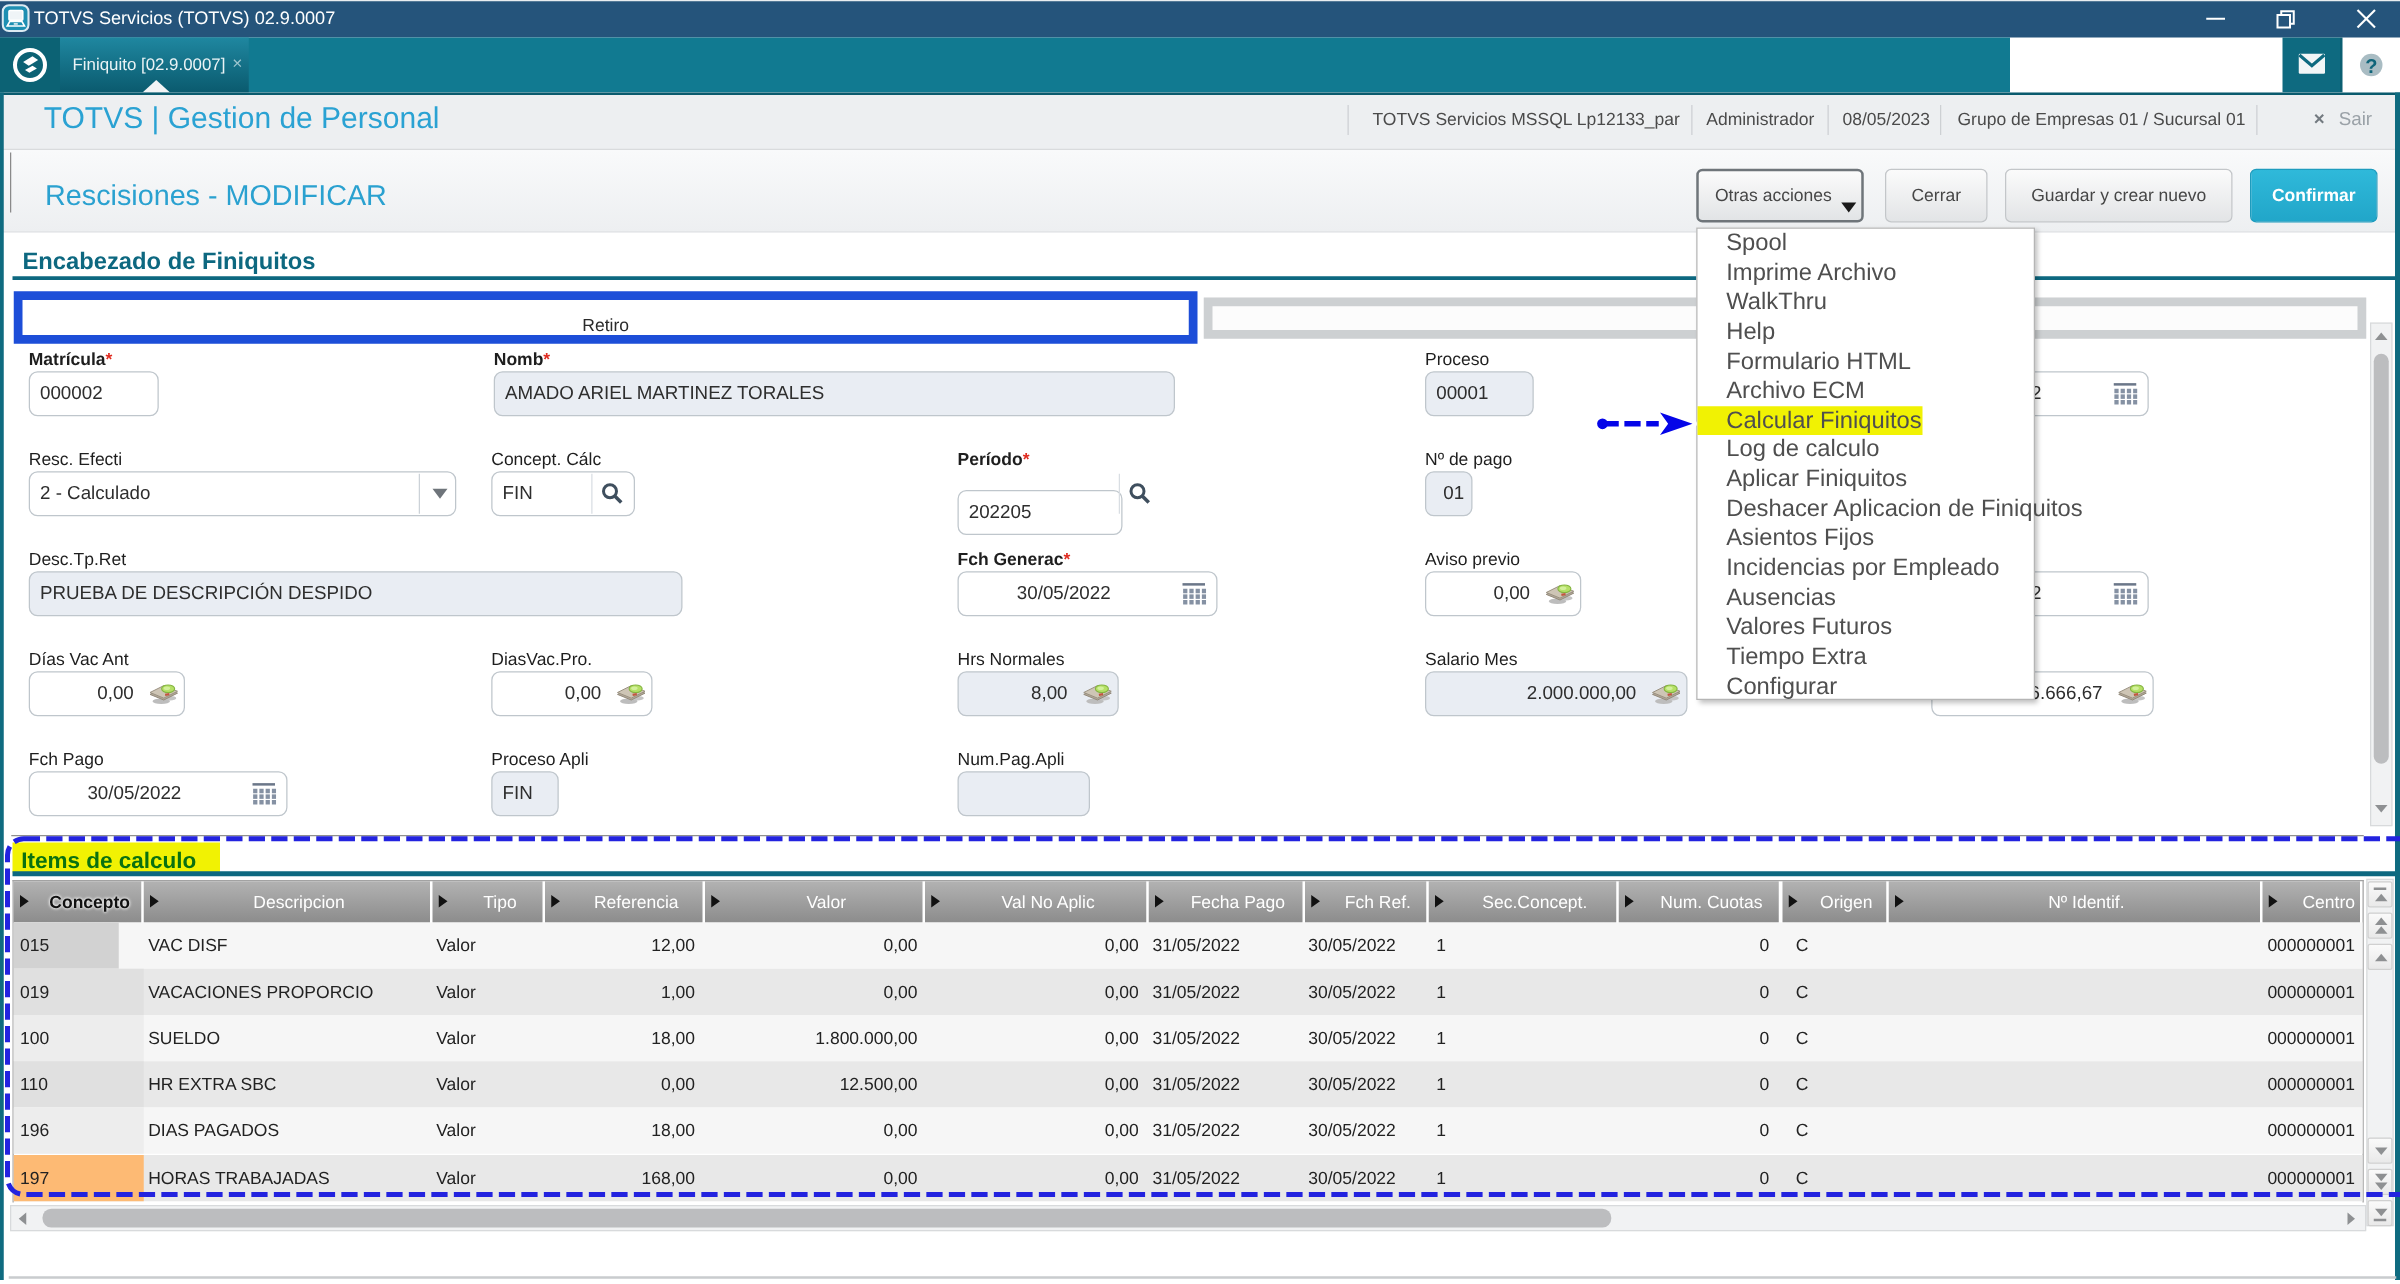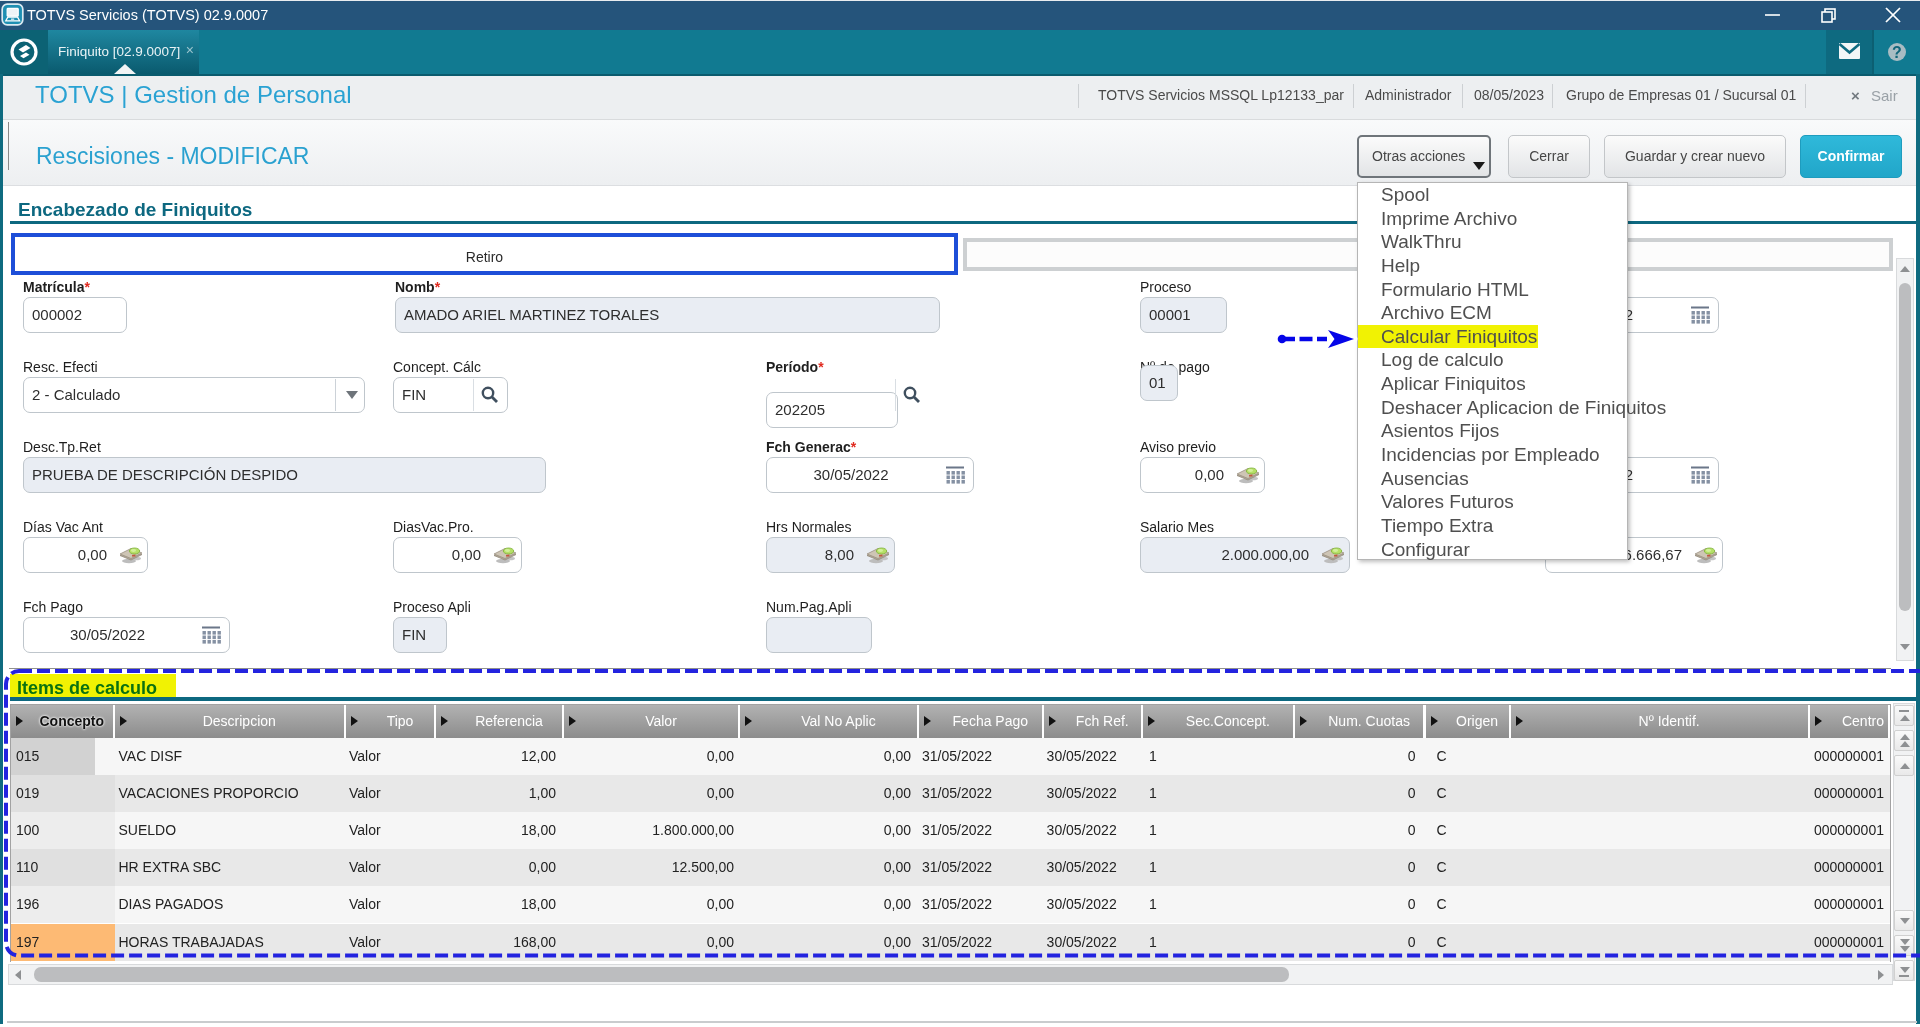--- a/index.html
+++ b/index.html
@@ -3,21 +3,21 @@
 <meta charset="utf-8">
 <style>
 * { margin:0; padding:0; box-sizing:border-box; }
 html,body { width:1920px; height:1027px; overflow:hidden; background:#fff;
   font-family:"Liberation Sans", sans-serif; position:relative; }
 .abs { position:absolute; }
 
 
 #titlebar { left:0; top:0; width:1920px; height:30px; background:#25547B; }
 #titlebar .ttl { position:absolute; left:27px; top:7px; font-size:14.5px; color:#fff; }
-#tabbar { left:0; top:30px; width:1920px; height:44px; background:#117A91; }
+#tabbar { left:0; top:30px; width:1608px; height:44px; background:#117A91; }
 #logobox { left:0; top:0; width:48px; height:44px; background:#0C6274; position:absolute; }
 #tab1 { position:absolute; left:48px; top:0; width:151px; height:44px;
   background:linear-gradient(#1F87A0,#0A5A6E); }
 #tab1 .t { position:absolute; left:10px; top:14px; font-size:13.5px; color:#EAF3F5; }
 #tab1 .x { position:absolute; right:5px; top:12px; font-size:14px; color:#9CC5CE; }
 #tabnotch { position:absolute; left:114px; top:34px; width:0; height:0;
   border-left:11px solid transparent; border-right:11px solid transparent;
   border-bottom:10px solid #F2F4F5; }
 #mailbox { position:absolute; left:1826px; top:0; width:46px; height:44px; background:#0E6A80; }
 #helpbox { position:absolute; left:1875px; top:0; width:45px; height:44px; }
@@ -39,21 +39,21 @@
   color:#fff; font-weight:bold; }
 
 
 #panel { left:7px; top:120px; width:1909px; height:902px; background:#fff; }
 #tealL { left:0; top:74px; width:3px; height:950px; background:#0F6B80; }
 #tealR { left:1916px; top:74px; width:4px; height:950px; background:#0F6B80; }
 #botline { left:7px; top:1021px; width:1910px; height:2px; background:#C9CCCE; }
 .sect { position:absolute; font-size:19px; font-weight:bold; color:#0D6880; }
 .sectline { position:absolute; height:3px; background:#0D6880; }
 
-.ftab { position:absolute; top:233px; height:42px; border:4px solid #1d4ed8;
+.ftab { position:absolute; top:233px; height:42px; border:7px solid #1d4ed8;
   background:#fff; text-align:center; line-height:40px; font-size:14px; color:#2A2A2A; }
 
 
 .lbl { position:absolute; font-size:14px; color:#1E1E1E; white-space:nowrap; }
 .lbl b { font-weight:bold; }
 .req { color:#E02B20; font-weight:bold; }
 .inp { position:absolute; height:36px; border:1px solid #BFC6CC; border-radius:7px;
   background:#fff; font-size:15px; color:#2E2E2E; line-height:34px;
   padding-left:8px; white-space:nowrap; }
 .inp.dis { background:#E9EDF3; }
@@ -218,21 +218,21 @@
       </svg></div>
     <div class="abs" style="left: 473px; top: 379px; width: 1px; height: 32px; background: rgb(217, 222, 227);"></div>
     <div class="lbl" style="left: 766px; top: 359px;"><b>Período</b><span class="req">*</span></div>
     <div class="inp" style="left: 766px; top: 392px; width: 132px;">202205</div>
     <div class="icon" style="left: 902px; top: 385px;"><svg width="20" height="20">
         <circle cx="8" cy="8" r="5.2" fill="none" stroke="#3F4F5E" stroke-width="2.4"></circle>
         <line x1="12" y1="12" x2="17" y2="17" stroke="#3F4F5E" stroke-width="2.8"></line>
       </svg></div>
     <div class="abs" style="left: 895px; top: 379px; width: 1px; height: 32px; background: rgb(217, 222, 227);"></div>
     <div class="lbl" style="left: 1140px; top: 359px;">Nº de pago</div>
-    <div class="inp dis" style="left: 1140px; top: 365px; width: 38px; padding-left: 8px;">01</div>
+    <div class="inp dis" style="left: 1140px; top: 377px; width: 38px; padding-left: 8px; text-align: center;">01</div>
     <div class="lbl" style="left: 23px; top: 439px;">Desc.Tp.Ret</div>
     <div class="inp dis" style="left: 23px; top: 457px; width: 523px;">PRUEBA DE DESCRIPCIÓN DESPIDO</div>
     <div class="lbl" style="left: 766px; top: 439px;"><b>Fch Generac</b><span class="req">*</span></div>
     <div class="inp date" style="left: 766px; top: 457px; width: 208px;">30/05/2022</div>
     <div class="icon" style="left: 945px; top: 466px;"><svg width="20" height="18">
         <rect x="1" y="0.5" width="18" height="2" fill="#6B7789"></rect>
         <rect x="1.5" y="5" width="3.4" height="3.6" fill="#8591A3"></rect>
         <rect x="1.5" y="9.5" width="3.4" height="3.6" fill="#8591A3"></rect>
         <rect x="1.5" y="14" width="3.4" height="3.6" fill="#8591A3"></rect>
         <rect x="6.5" y="5" width="3.4" height="3.6" fill="#8591A3"></rect>

